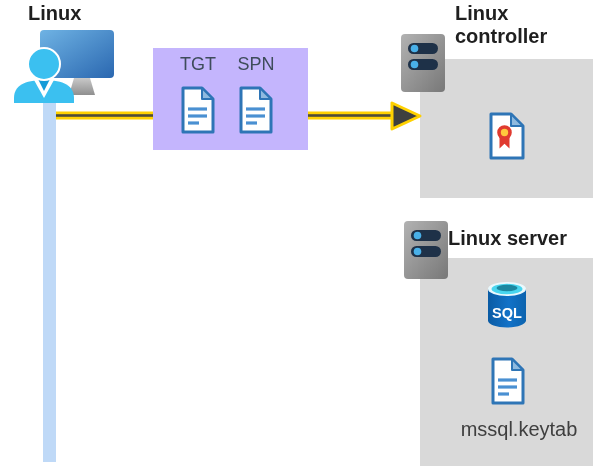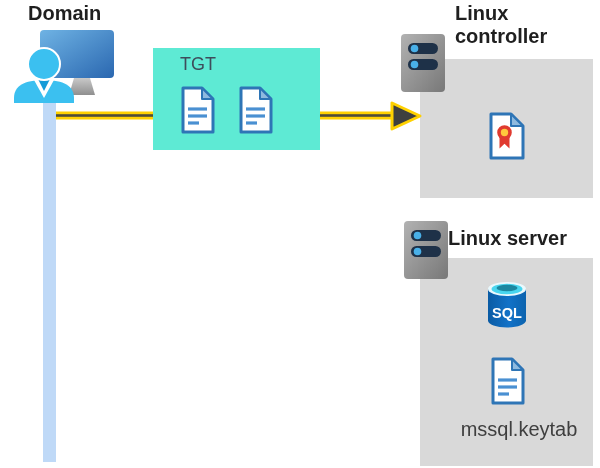--- a/index.html
+++ b/index.html
@@ -10,21 +10,21 @@
   .abs{position:absolute;}
   .heading{
     font-size:20px;font-weight:bold;color:#1f1f1f;line-height:23px;
     white-space:pre-line;
   }
   #client-label{left:28px;top:2px;}
   #client-icon{left:10px;top:28px;z-index:3;}
   #client-band{left:43px;top:90px;width:13px;height:372px;background:#BFD9F7;z-index:1;}
   #arrow{left:56px;top:100px;z-index:2;}
   #ticket-box{
-    left:153px;top:48px;width:155px;height:102px;background:#5eead4;z-index:3;padding-left:12px;
+    left:153px;top:48px;width:155px;height:102px;background:#c4b5fd;z-index:3;
   }
   .ticket-label{
     position:absolute;top:6px;width:56px;text-align:center;
     font-size:18px;color:#3E4C5B;
   }
   #tgt-label{left:17px;}
   #spn-label{left:75px;}
   #tgt-doc{position:absolute;left:26px;top:38px;}
   #spn-doc{position:absolute;left:84px;top:38px;}
   .panel{background:#D9D9D9;z-index:0;}
@@ -40,21 +40,21 @@
   #keytab-label{
     position:absolute;left:0;top:160px;width:198px;text-align:center;
     font-size:20px;color:#3F3F3F;
   }
 </style>
 </head>
 <body>
 
 <div id="canvas">
 
-  <div class="abs heading" id="client-label">Domain</div>
+  <div class="abs heading" id="client-label">Linux</div>
 
   <div class="abs" id="client-band"></div>
 
   <svg class="abs" id="client-icon" width="106" height="78" viewBox="0 0 106 78">
     <defs>
       <linearGradient id="monGrad" x1="0" y1="0" x2="1" y2="1">
         <stop offset="0" stop-color="#6FB3E4"></stop>
           <stop offset="1" stop-color="#2A67B0"></stop>
       </linearGradient>
       <linearGradient id="standGrad" x1="0" y1="0" x2="0" y2="1">
@@ -73,20 +73,21 @@
   </svg>
 
   <svg class="abs" id="arrow" width="366" height="32" viewBox="0 0 366 32">
     <rect x="0" y="11.5" width="342" height="8" fill="#FFD100"></rect>
     <rect x="0" y="14.2" width="342" height="2.6" fill="#4F4D38"></rect>
     <polygon points="336,3 336,29 364,16" fill="#3F3F3F" stroke="#FFD100" stroke-width="3" stroke-linejoin="round"></polygon>
   </svg>
 
   <div class="abs" id="ticket-box">
     <div class="ticket-label" id="tgt-label">TGT</div>
+    <div class="ticket-label" id="spn-label">SPN</div>
     <svg id="tgt-doc" width="38" height="48" viewBox="0 0 38 48">
       <path d="M4 2 H23 L34 13 V46 H4 Z" fill="#FFFFFF" stroke="#2E75B6" stroke-width="3" stroke-linejoin="round"></path>
       <path d="M23 2 V13 H34 Z" fill="#8FBADF" stroke="#2E75B6" stroke-width="2" stroke-linejoin="round"></path>
       <line x1="9" y1="23" x2="28" y2="23" stroke="#4A90D2" stroke-width="3.2"></line>
       <line x1="9" y1="30" x2="28" y2="30" stroke="#4A90D2" stroke-width="3.2"></line>
       <line x1="9" y1="37" x2="20" y2="37" stroke="#4A90D2" stroke-width="3.2"></line>
     </svg>
     <svg id="spn-doc" width="38" height="48" viewBox="0 0 38 48">
       <path d="M4 2 H23 L34 13 V46 H4 Z" fill="#FFFFFF" stroke="#2E75B6" stroke-width="3" stroke-linejoin="round"></path>
       <path d="M23 2 V13 H34 Z" fill="#8FBADF" stroke="#2E75B6" stroke-width="2" stroke-linejoin="round"></path>

